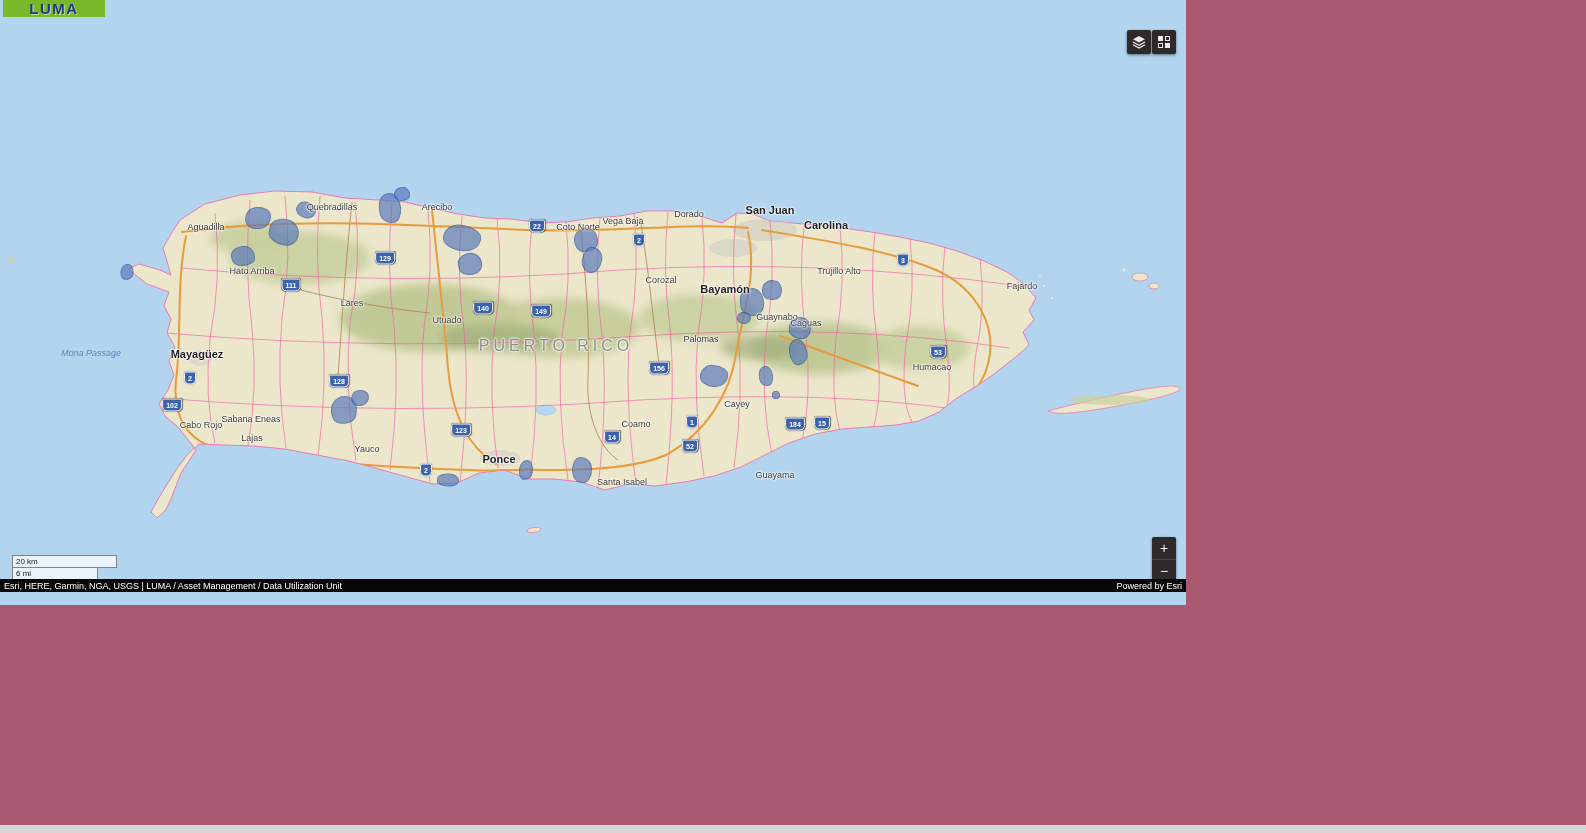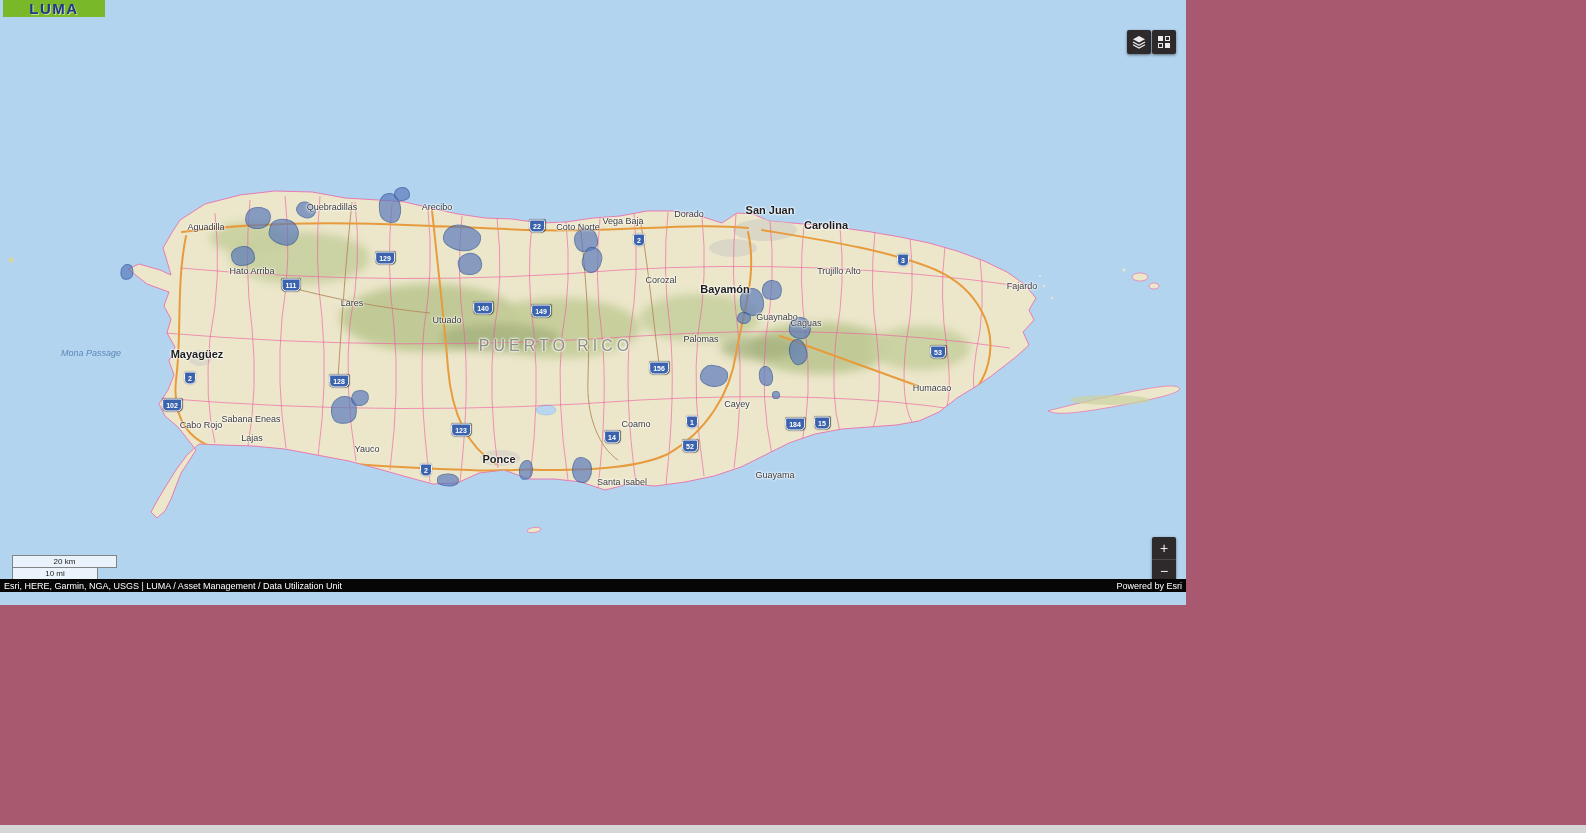--- a/index.html
+++ b/index.html
@@ -38,21 +38,21 @@
     box-shadow:0 1px 3px rgba(0,0,0,.5);}
   
   .zoom{position:absolute;right:10px;bottom:9px;width:24px;background:#2e2a2c;border-radius:2px;
     box-shadow:0 1px 3px rgba(0,0,0,.5);display:flex;flex-direction:column;z-index:6;}
   .zoom button{height:23px;background:transparent;border:0;color:#ececec;font-size:14px;
     cursor:pointer;padding:0;line-height:23px;}
   .zoom button:first-child{border-bottom:1px solid #4a4a4a;}
   
   .scalebar{position:absolute;left:12px;bottom:12px;font-size:8px;color:#1a1a1a;z-index:6;}
   .scalebar .bar{background:rgba(255,255,255,.72);border:1px solid rgba(110,110,110,.85);
-    padding:0 3px;height:11px;line-height:11px;text-align:center;}
+    padding:0 3px;height:11px;line-height:11px;}
   .scalebar .km{width:97px;}
   .scalebar .mi{width:78px;border-top:0;}
   
   .attr{position:absolute;left:0;right:0;bottom:0;height:13px;background:#060606;color:#fff;
     font-size:9px;display:flex;justify-content:space-between;align-items:center;
     padding:0 4px;z-index:8;}
   .bottom-strip{position:absolute;left:0;bottom:0;width:100%;height:8px;background:var(--strip,#d6d6d6);}
 </style>
 </head>
 <body>
@@ -178,21 +178,21 @@
         <span class="map-label" style="left: 777px; top: 251px; margin-top: 48px;">Guaynabo</span>
         <span class="map-label" style="left: 839px; top: 253px;">Trujillo Alto</span>
         <span class="map-label" style="left: 1022px; top: 268px;">Fajardo</span>
         <span class="map-label" style="left: 661px; top: 262px;">Corozal</span>
         <span class="map-label" style="left: 352px; top: 285px;">Lares</span>
         <span class="map-label" style="left: 447px; top: 302px;">Utuado</span>
         <span class="map-label region" style="left: 556px; top: 328px;">PUERTO RICO</span>
         <span class="map-label bold" style="left: 197px; top: 336px;">Mayagüez</span>
         <span class="map-label" style="left: 701px; top: 321px;">Palomas</span>
         <span class="map-label" style="left: 806px; top: 305px;">Caguas</span>
-        <span class="map-label" style="left: 932px; top: 370px;">Humacao</span>
+        <span class="map-label" style="left: 932px; top: 349px;">Humacao</span>
         <span class="map-label" style="left: 737px; top: 386px;">Cayey</span>
         <span class="map-label" style="left: 636px; top: 406px;">Coamo</span>
         <span class="map-label" style="left: 251px; top: 401px;">Sabana Eneas</span>
         <span class="map-label" style="left: 201px; top: 407px;">Cabo Rojo</span>
         <span class="map-label" style="left: 252px; top: 420px;">Lajas</span>
         <span class="map-label" style="left: 367px; top: 431px;">Yauco</span>
         <span class="map-label bold" style="left: 499px; top: 441px;">Ponce</span>
         <span class="map-label" style="left: 622px; top: 464px;">Santa Isabel</span>
         <span class="map-label" style="left: 775px; top: 457px;">Guayama</span>
         <span class="map-label water" style="left: 91px; top: 335px;">Mona Passage</span>
@@ -211,21 +211,21 @@
           <rect x="2" y="2" width="5" height="5" fill="#ececec"></rect>
           <rect x="9.5" y="2.5" width="4" height="4" fill="none" stroke="#ececec"></rect>
           <rect x="2.5" y="9.5" width="4" height="4" fill="none" stroke="#ececec"></rect>
           <rect x="9" y="9" width="5" height="5" fill="#ececec"></rect>
         </svg>
       </button>
     </div>
 
     <div class="scalebar">
       <div class="bar km">20 km</div>
-      <div class="bar mi">10 mi</div>
+      <div class="bar mi">6 mi</div>
     </div>
 
     <div class="zoom">
       <button>+</button>
       <button>−</button>
     </div>
 
     <div class="attr">
       <span>Esri, HERE, Garmin, NGA, USGS | LUMA / Asset Management / Data Utilization Unit</span>
       <span>Powered by Esri</span>

